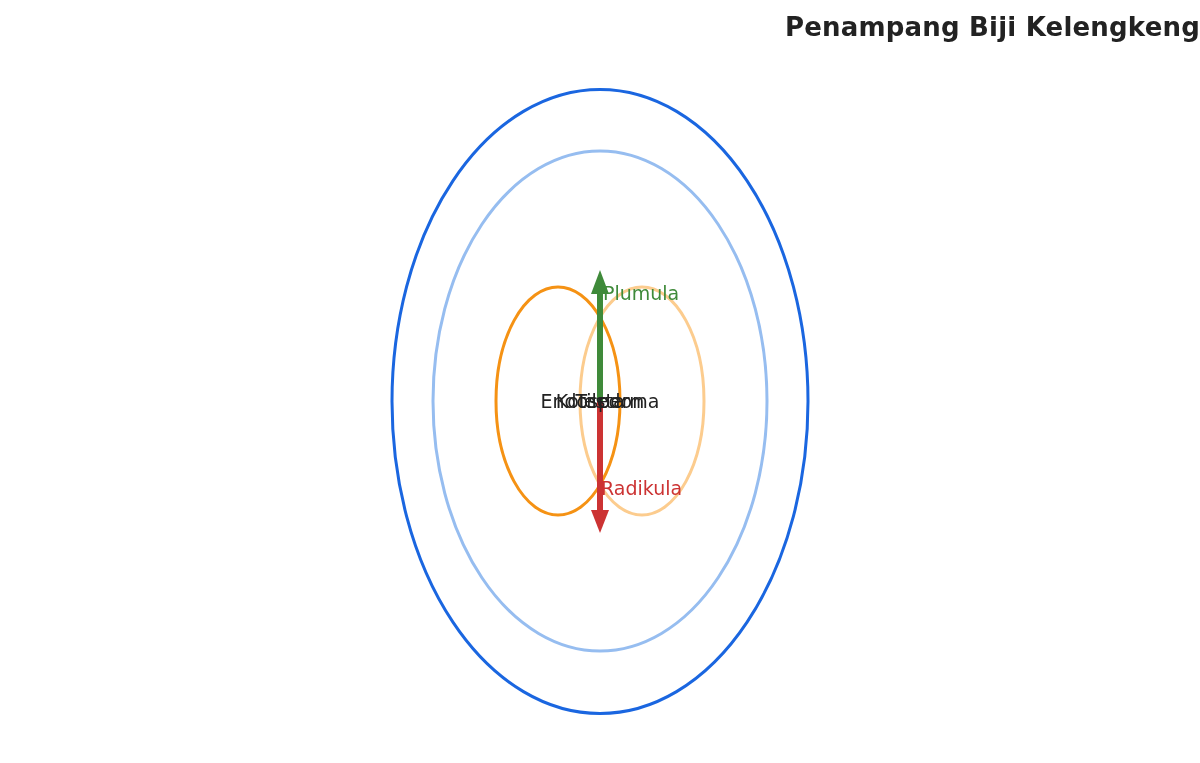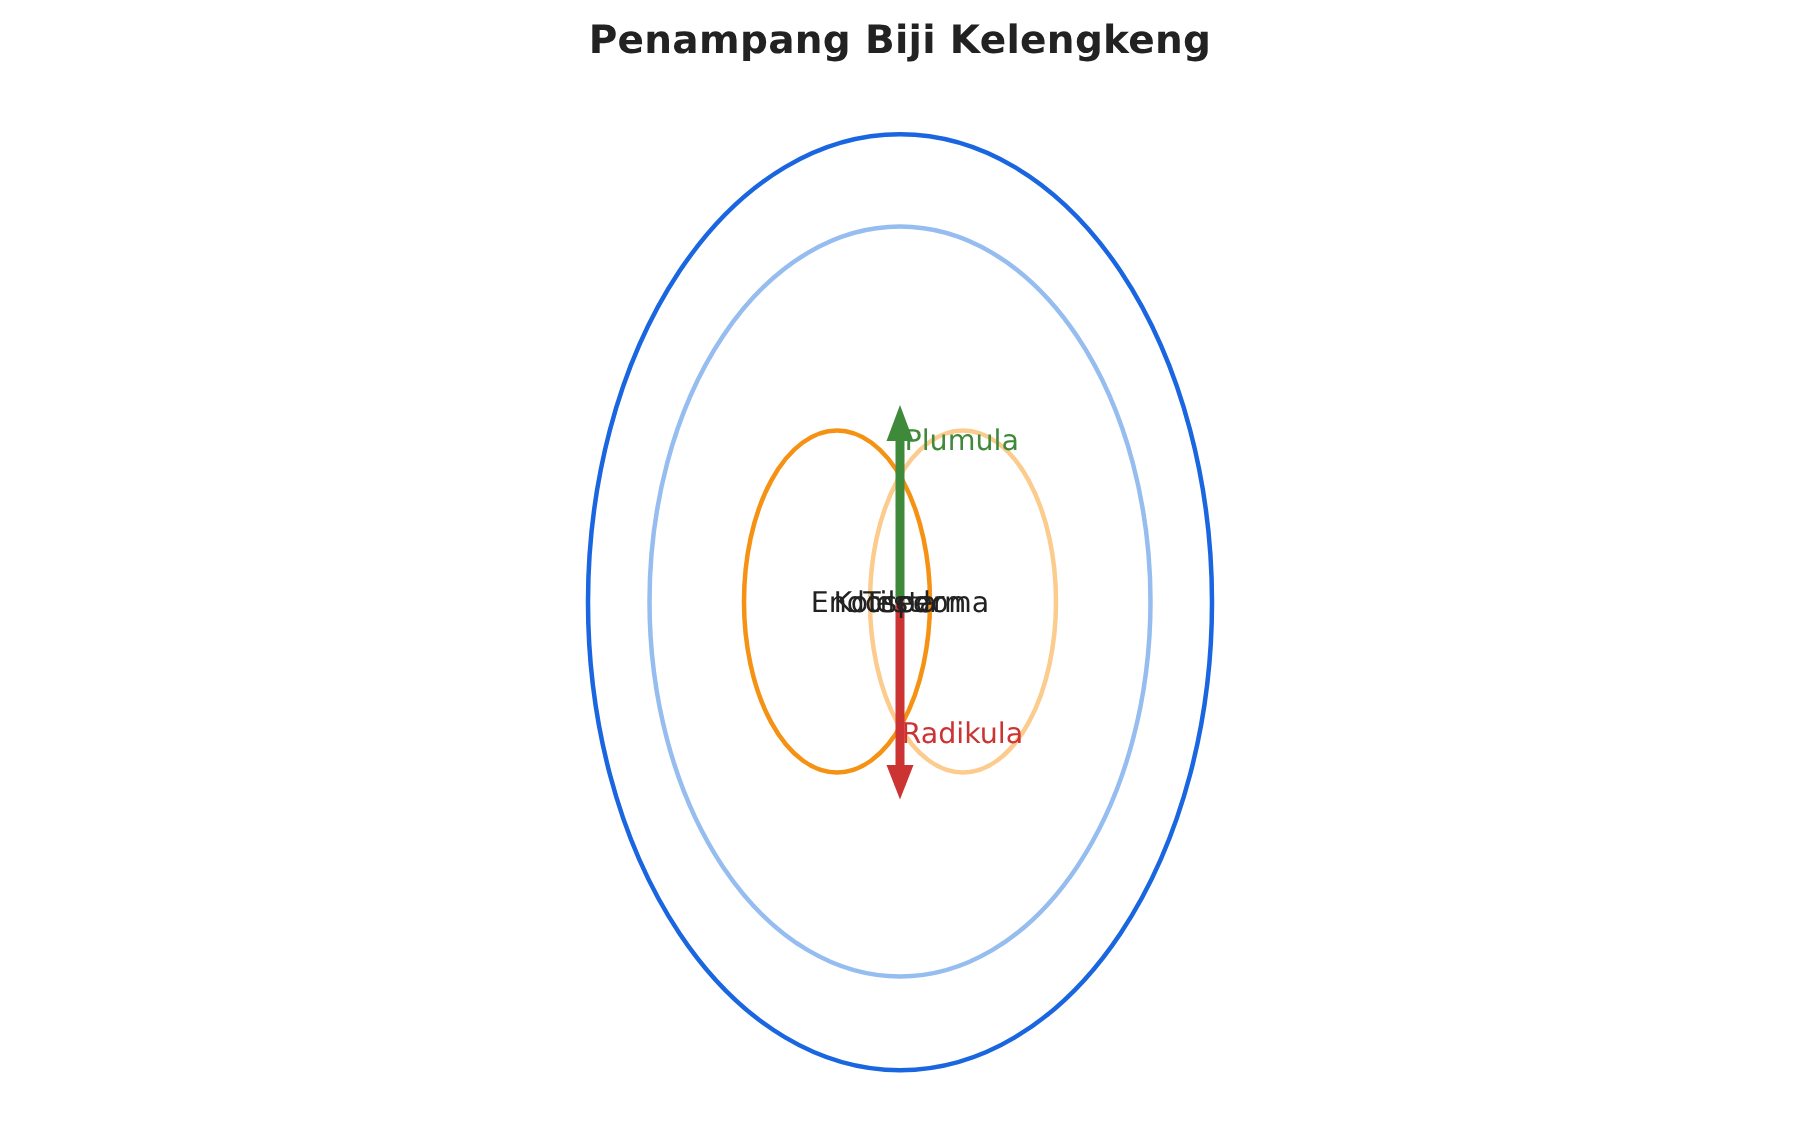--- a/index.html
+++ b/index.html
@@ -1,18 +1,18 @@
 <!DOCTYPE html>
 <html><head>
   <meta charset="utf-8">
   <style>
     html, body { margin: 0; padding: 0; background: #ffffff; }
     body { width: 1200px; height: 763px; position: relative; overflow: hidden; font-family: "DejaVu Sans", sans-serif; }
     .title {
-      position: absolute; left: 0; top: 12px; width: 1200px; text-align: center;
+      position: absolute; left: 0; top: 12px; width: 1200px; text-align: right;
       font-family: "DejaVu Sans", sans-serif; font-weight: bold; font-size: 26px; color: #222222;
       letter-spacing: 0.2px;
     }
     svg.diagram { position: absolute; left: 0; top: 0; }
     .lbl { font-family: "DejaVu Sans", sans-serif; font-size: 19px; }
   </style>
 </head>
 <body>
 
 <div class="title">Penampang Biji Kelengkeng</div>

